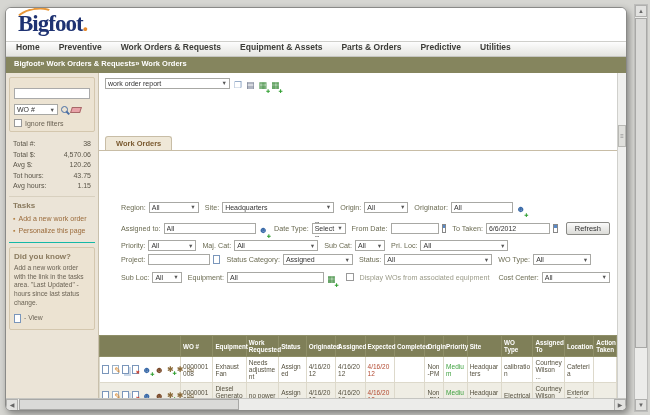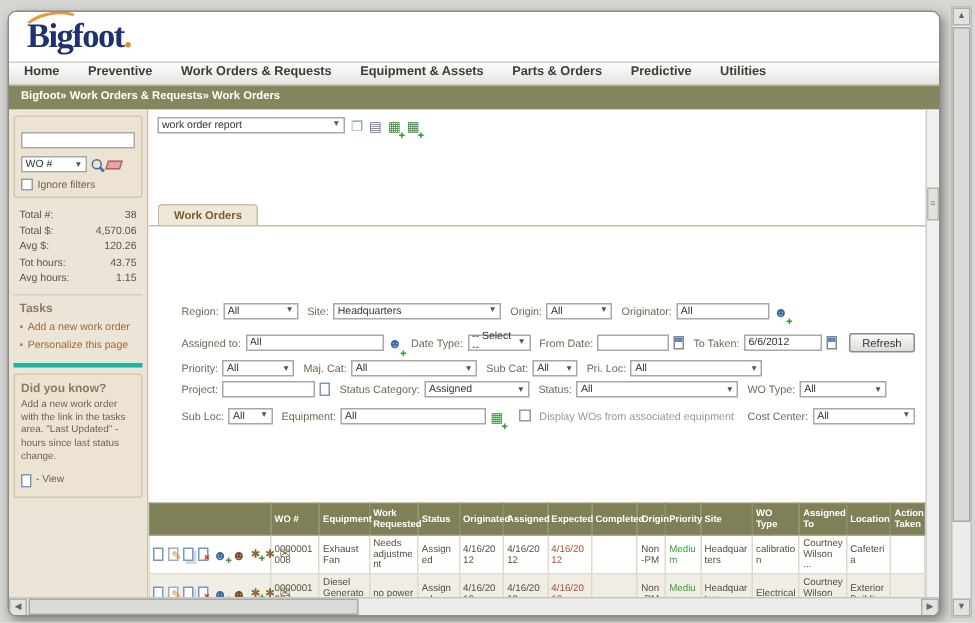--- a/index.html
+++ b/index.html
@@ -34,21 +34,21 @@
   .company { color:#9a6a3a; font-size:8px; font-weight:bold; line-height:1.35; }
   .site-login { color:#6b6355; font-size:6.6px; margin-top:4px; line-height:1.3; }
   .dash-link { color:#9a6a3a; font-size:7.5px; font-weight:bold; margin-top:5px; cursor:pointer; }
   .search-input { width:100%; height:11px; border:1px solid #aaa; font-size:7px; padding:0 2px; background:#fff; }
   .selrow { display:flex; align-items:center; margin-top:4px; gap:3px; }
   .cbrow { display:flex; align-items:center; margin-top:4px; gap:3px; }
   .cb { width:8px; height:8px; border:1px solid #999; background:#fff; display:inline-block; flex-shrink:0; }
   .cb-label { font-size:7px; color:#6b6355; }
   .stats { padding:2px 4px 4px; border-bottom:1px solid #d8d0bf; }
   .stat-row { display:flex; justify-content:space-between; font-size:7px; color:#5a5548; line-height:1.5; }
-  .tasks { padding:4px 4px; border-bottom:3px solid #14b8a6; margin-bottom:4px;}
+  .tasks { padding:4px 4px; border-bottom:1px solid #14b8a6; margin-bottom:4px;}
   .tasks-title, .dyk-title { font-size:8px; font-weight:bold; color:#8a7a5e; margin-bottom:3px; }
   .task-item { font-size:7px; color:#9a6a3a; line-height:1.8; cursor:pointer; white-space:nowrap; }
   .task-item::before { content:"▪"; color:#b5854a; margin-right:3px; font-size:7px; }
   .dyk-text { font-size:6.6px; color:#6b6355; line-height:1.35; margin-bottom:4px; }
   .legend-row { display:flex; align-items:center; gap:3px; font-size:6.8px; color:#6b6355; line-height:1.9; white-space:nowrap; }
 
   
   .sel { display:inline-flex; align-items:center; justify-content:space-between; background:#fff; border:1px solid #a8a8a4; height:11px; font-size:7px; color:#333; padding:0 2px; vertical-align:middle; cursor:pointer; }
   .sel .caret { color:#555; font-size:5.5px; margin-left:3px; }
   .tin { height:11px; border:1px solid #a8a8a4; font-size:7px; color:#333; padding:0 2px; background:#fff; vertical-align:middle; }
@@ -233,21 +233,21 @@
             <span class="ic i-person plus" style="margin-left:3px"></span>
             <span class="flabel">Date Type:</span>
             <span class="sel" style="width:58px">
                 <span>-- Select --</span>
                 <span class="caret">▼</span>
               </span>
             <span class="flabel">From Date:</span>
             <input class="tin" style="width: 48px;" value="">
             <span class="ic i-cal" style="margin-left:3px"></span>
             <span class="flabel">To Taken:</span>
-            <input class="tin" style="width: 52px;" value="6/6/2012">
+            <input class="tin" style="width: 64px;" value="6/6/2012">
             <span class="ic i-cal" style="margin-left:3px"></span>
             <button class="btn" style="margin-left:8px">Refresh</button>
           </div>
           <div class="frow">
             <span class="flabel">Priority:</span>
             <span class="sel" style="width:48px">
                 <span>All</span>
                 <span class="caret">▼</span>
               </span>
             <span class="flabel">Maj. Cat:</span>

